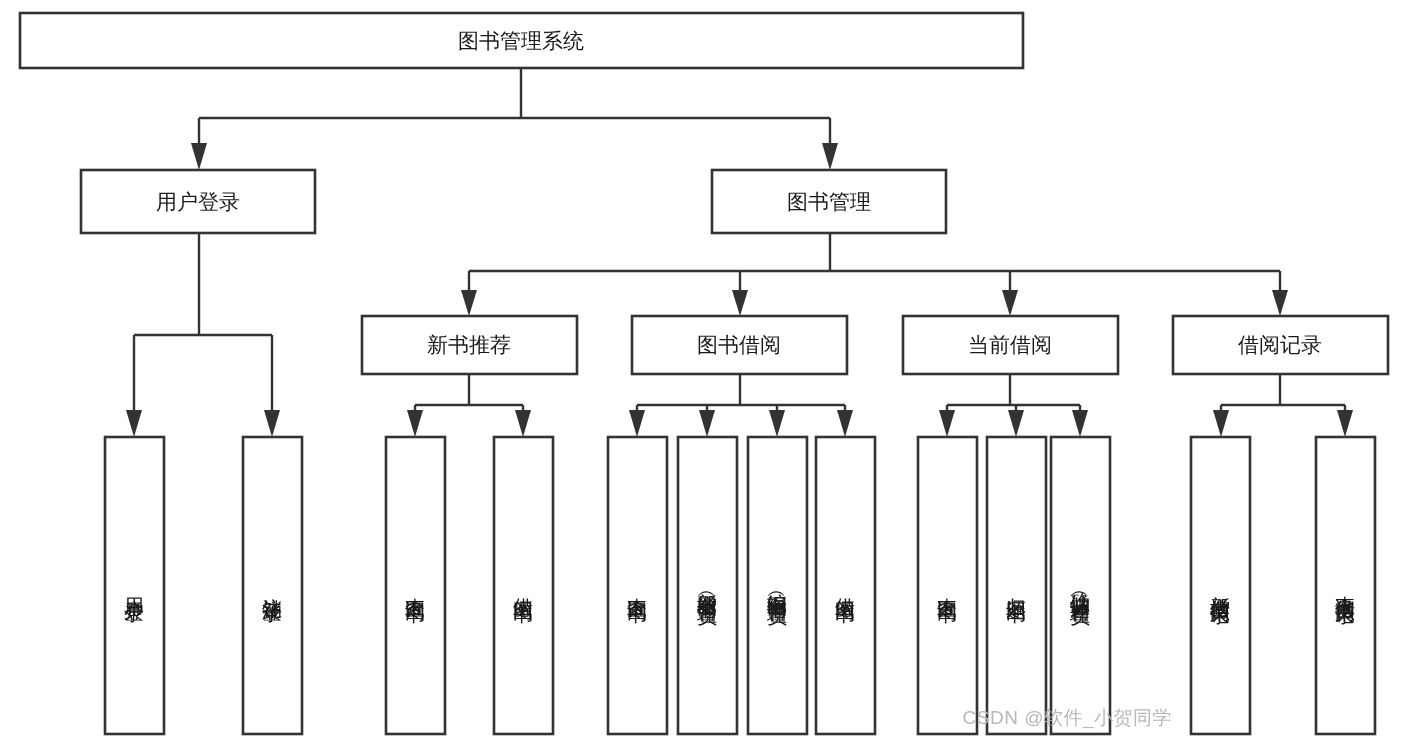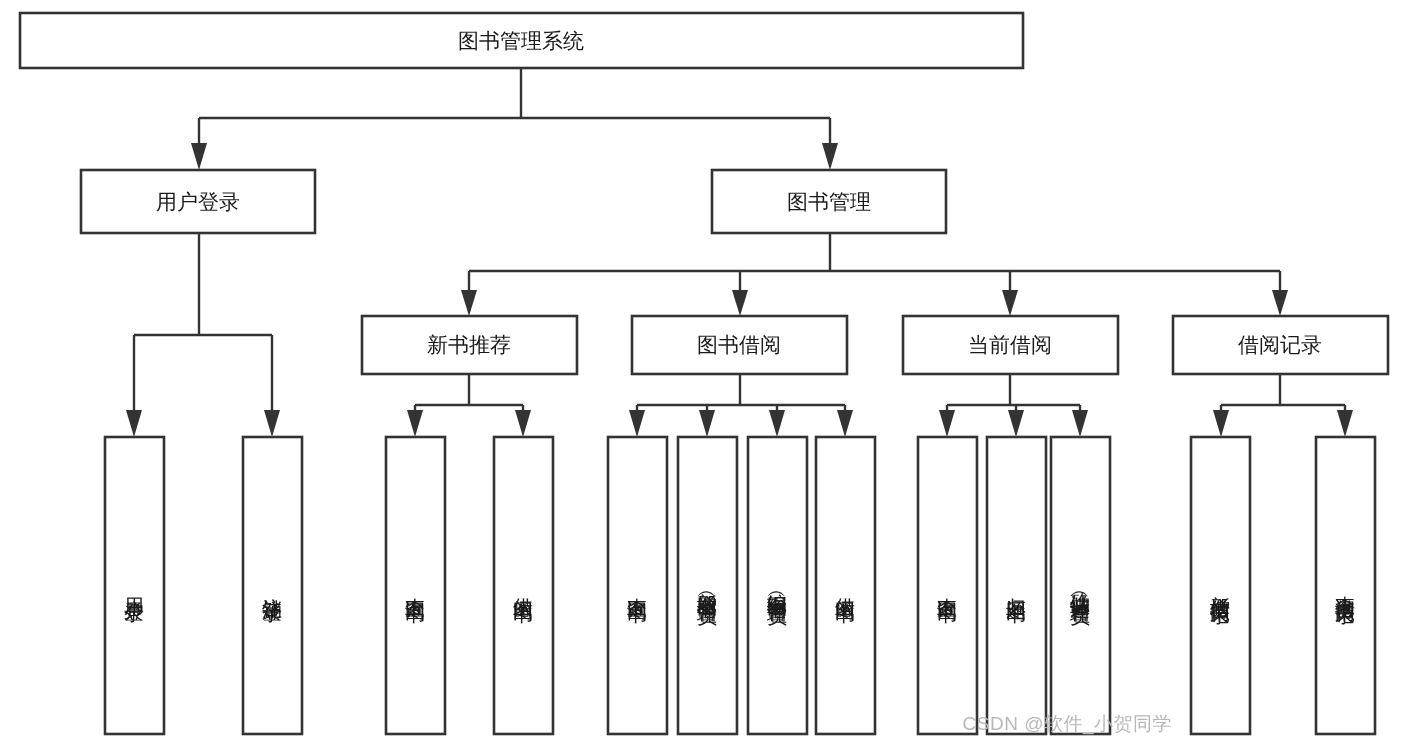--- a/index.html
+++ b/index.html
@@ -60,21 +60,21 @@
     line-height: 1;
     display: flex;
     align-items: center;
     justify-content: center;
     white-space: nowrap;
     pointer-events: none;
   }
   .watermark {
     position: absolute;
     right: 8px;
-    bottom: 10px;
+    bottom: 16px;
     font-family: "Liberation Sans", "DejaVu Sans", sans-serif;
     font-size: 19px;
     color: #b8b8b8;
     letter-spacing: 0.5px;
     white-space: nowrap;
     text-align: right;
   }
 </style>
 </head>
 <body>

